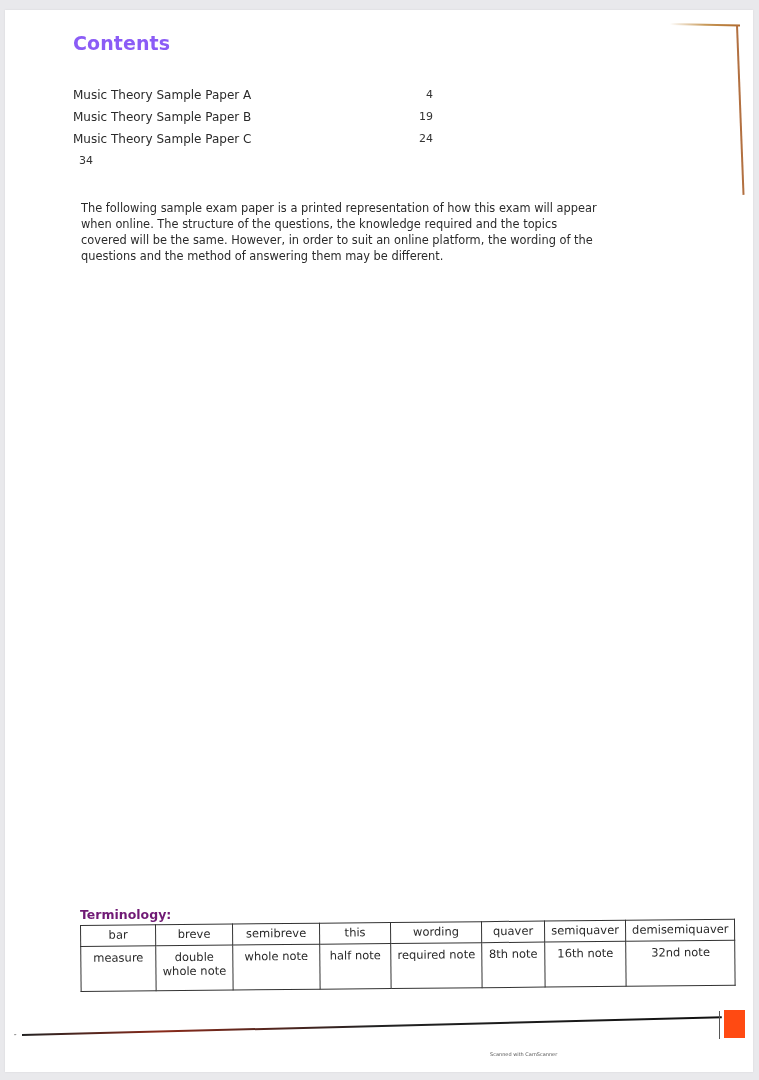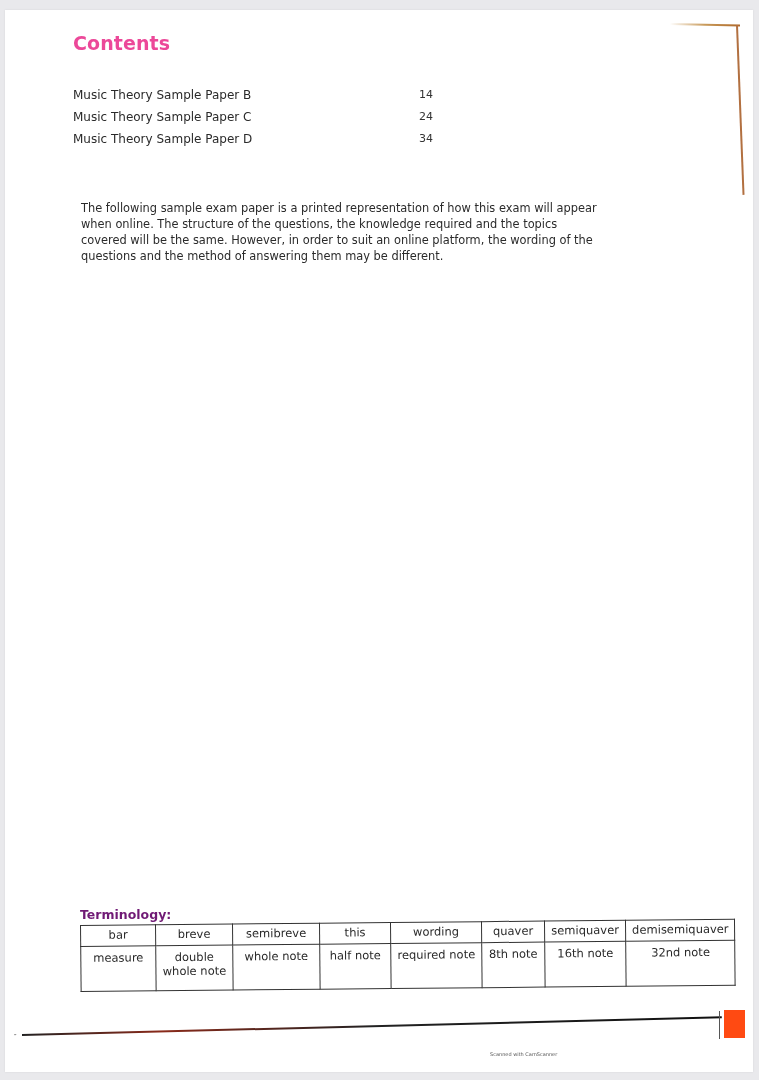--- a/index.html
+++ b/index.html
@@ -22,21 +22,21 @@
     background: linear-gradient(90deg, rgba(200,170,120,0), #c89a5a 50%, #b06a2a);
     transform: rotate(1.2deg); transform-origin: left center;
   }
   .edge-right {
     position: absolute; left: 731px; top: 15px; width: 2px; height: 170px;
     background: #b27040;
     transform: rotate(-2.2deg); transform-origin: top center;
   }
   h1.title {
     position: absolute; left: 68px; top: 22px; margin: 0;
-    font-size: 19px; font-weight: bold; color: #ec4899; letter-spacing: 0.1px;
+    font-size: 19px; font-weight: bold; color: #8b5cf6; letter-spacing: 0.1px;
   }
   .toc { position: absolute; left: 68px; top: 74px; width: 360px; }
   .toc-row {
     display: flex; justify-content: space-between;
     height: 22px; line-height: 22px; font-size: 12px; color: #2a2a2a;
   }
   .toc-row .pg { width: 20px; text-align: right; font-size: 11px; color: #333; }
   .intro {
     position: absolute; left: 68px; top: 182px; width: 520px;
     font-size: 11.4px; line-height: 16px; color: #2b2b2b; margin: 8px;
@@ -82,29 +82,32 @@
 <body>
 
 <div class="page">
   <div class="edge-top"></div>
   <div class="edge-right"></div>
 
   <h1 class="title">Contents</h1>
 
   <div class="toc">
     <div class="toc-row">
+      <span>Music Theory Sample Paper A</span>
+      <span class="pg">4</span>
+    </div>
+    <div class="toc-row">
       <span>Music Theory Sample Paper B</span>
-      <span class="pg">14</span>
+      <span class="pg">19</span>
     </div>
     <div class="toc-row">
       <span>Music Theory Sample Paper C</span>
       <span class="pg">24</span>
     </div>
     <div class="toc-row">
-      <span>Music Theory Sample Paper D</span>
       <span class="pg">34</span>
     </div>
   </div>
 
   <p class="intro">The following sample exam paper is a printed representation of how this exam will appear when online. The structure of the questions, the knowledge required and the topics covered will be the same. However, in order to suit an online platform, the wording of the questions and the method of answering them may be different.</p>
 
   <div class="term-heading">Terminology:</div>
 
   <table class="terms">
     <tbody>

